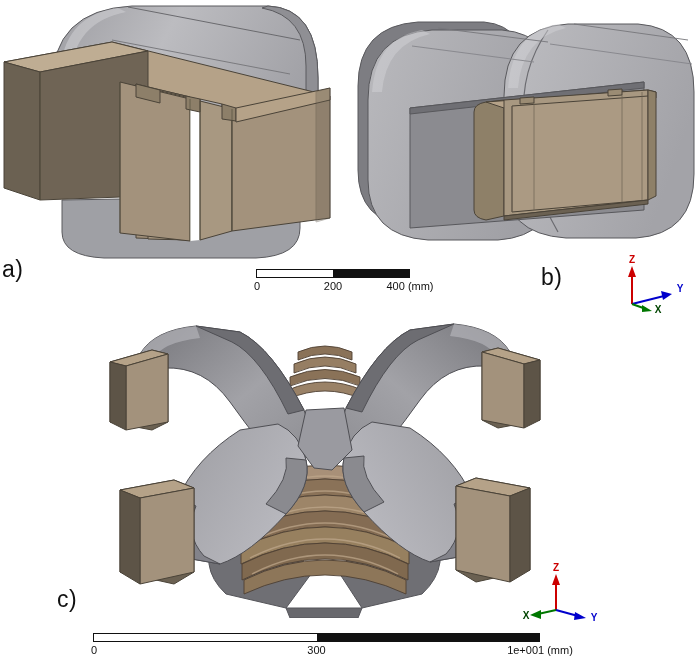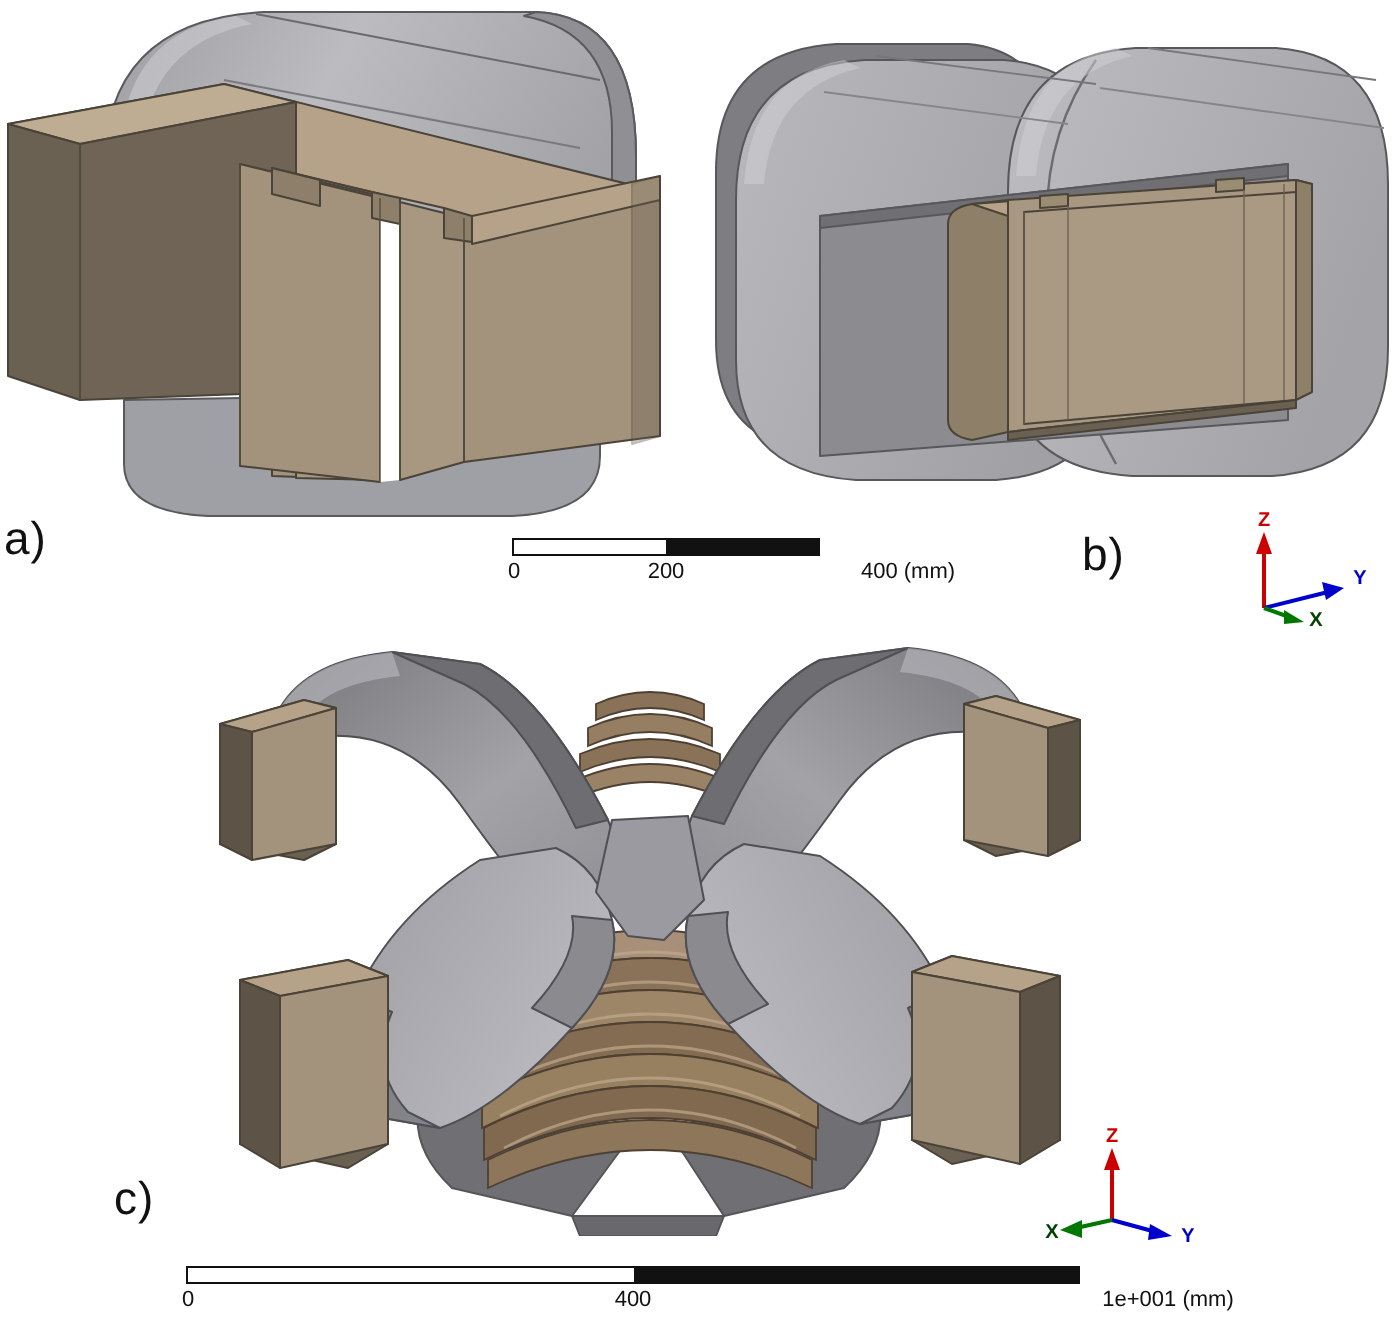--- a/index.html
+++ b/index.html
@@ -10,21 +10,21 @@
   .sublabel{position:absolute;font-size:23px;font-weight:400;color:#111;letter-spacing:.5px;}
 
   
   .scalebar{position:absolute;}
   .scalebar .bar{position:relative;height:9px;border:1px solid #111;box-sizing:border-box;background:#fff;}
   .scalebar .bar .filled{position:absolute;top:0;bottom:0;right:0;background:#111;}
   .scalebar .ticks{position:relative;height:16px;margin-top:2px;}
   .scalebar .ticks span{position:absolute;top:0;font-size:11px;color:#111;white-space:nowrap;
                         transform:translateX(-50%);}
   .scalebar .ticks span.t0{transform:translateX(-2px);}
-  .scalebar .ticks span.tend{transform:translateX(-50%);margin-left:44px;}
+  .scalebar .ticks span.tend{transform:translateX(-50%);}
 
   
   .triad{position:absolute;width:90px;height:62px;}
   .triad svg{display:block;}
 
   
   .render{position:absolute;}
   .render svg{display:block;}
 </style>
 </head>
@@ -317,21 +317,21 @@
 </div>
 
 <div class="sublabel" style="left:57px;top:586px;">c)</div>
 
 <div class="scalebar" style="left:93px;top:633px;width:447px;">
   <div class="bar">
     <div class="filled" style="width:50%;"></div>
   </div>
   <div class="ticks">
     <span class="t0">0</span>
-    <span style="left:50%">400</span>
+    <span style="left:50%">300</span>
     <span class="tend" style="left:100%">1e+001 (mm)</span>
   </div>
 </div>
 
 <div class="triad" style="left:512px;top:562px;">
 <svg width="90" height="62" viewBox="0 0 90 62" xmlns="http://www.w3.org/2000/svg">
 
   <g>
     <line x1="44" y1="48" x2="44" y2="20" stroke="#cc0000" stroke-width="2"></line>
     <polygon points="44,12 40,23 48,23" fill="#cc0000"></polygon>

